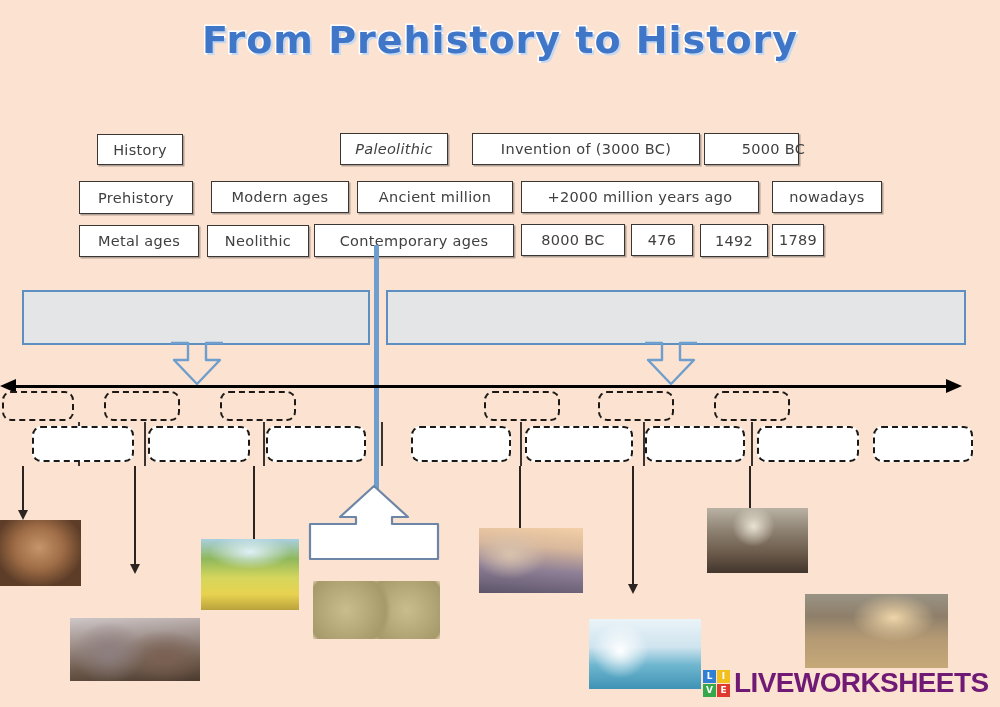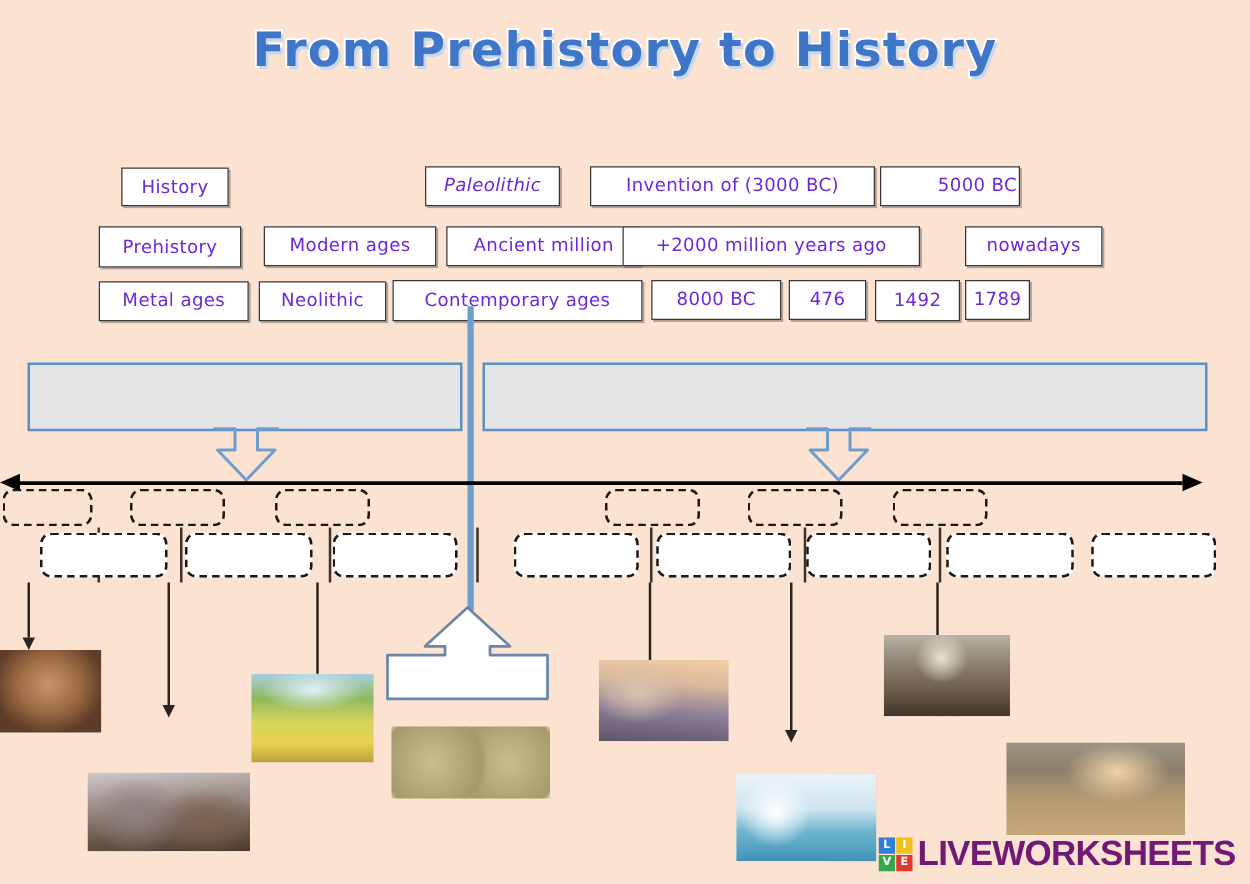--- a/index.html
+++ b/index.html
@@ -55,21 +55,21 @@
   .wordbox {
     position: absolute;
     box-sizing: border-box;
     background: #ffffff;
     border: 1.6px solid #3a3634;
     box-shadow: 1.5px 1.5px 0 rgba(90,80,75,0.45);
     display: flex;
     align-items: center;
     justify-content: center;
     font-size: 14.5px;
-    color: #6d28d9;
+    color: #404040;
     letter-spacing: 0.3px;
     white-space: nowrap;
   }
 
   
   .divider {
     position: absolute;
     left: 374px;
     top: 245px;
     width: 5px;
@@ -199,25 +199,25 @@
 
 <div class="sheet">
 
   <div class="title">From Prehistory to History</div>
 
 
   <div class="wordbank" id="wordbank">
       <div class="wordbox" style="left: 97px; top: 134px; width: 86px; height: 31px;">History</div>
       <div class="wordbox" style="left: 340px; top: 133px; width: 108px; height: 32px; font-style: italic;">Paleolithic</div>
       <div class="wordbox" style="left: 472px; top: 133px; width: 228px; height: 32px;">Invention of (3000 BC)</div>
-      <div class="wordbox" style="left: 704px; top: 133px; width: 112px; height: 32px; padding-left: 44px;">5000 BC</div>
+      <div class="wordbox" style="left: 704px; top: 133px; width: 95px; height: 32px; padding-left: 44px;">5000 BC</div>
       <div class="wordbox" style="left: 79px; top: 181px; width: 114px; height: 33px;">Prehistory</div>
       <div class="wordbox" style="left: 211px; top: 181px; width: 138px; height: 32px;">Modern ages</div>
       <div class="wordbox" style="left: 357px; top: 181px; width: 156px; height: 32px;">Ancient million</div>
-      <div class="wordbox" style="left: 498px; top: 181px; width: 238px; height: 32px;">+2000 million years ago</div>
+      <div class="wordbox" style="left: 521px; top: 181px; width: 238px; height: 32px;">+2000 million years ago</div>
       <div class="wordbox" style="left: 772px; top: 181px; width: 110px; height: 32px;">nowadays</div>
       <div class="wordbox" style="left: 79px; top: 225px; width: 120px; height: 32px;">Metal ages</div>
       <div class="wordbox" style="left: 207px; top: 225px; width: 102px; height: 32px;">Neolithic</div>
       <div class="wordbox" style="left: 314px; top: 224px; width: 200px; height: 33px;">Contemporary ages</div>
       <div class="wordbox" style="left: 521px; top: 224px; width: 104px; height: 32px;">8000 BC</div>
       <div class="wordbox" style="left: 631px; top: 224px; width: 62px; height: 32px;">476</div>
       <div class="wordbox" style="left: 700px; top: 224px; width: 68px; height: 33px;">1492</div>
       <div class="wordbox" style="left: 772px; top: 224px; width: 52px; height: 32px;">1789</div>
     </div>
 

